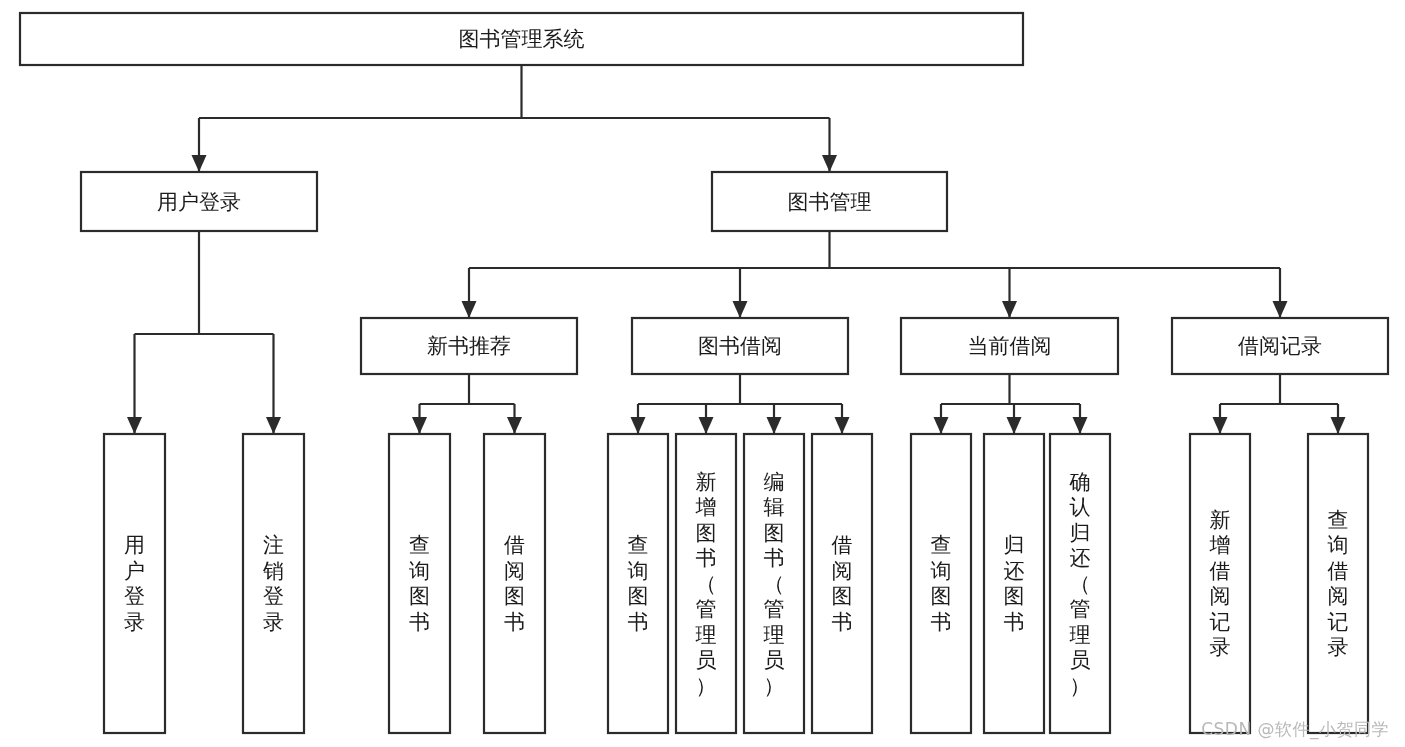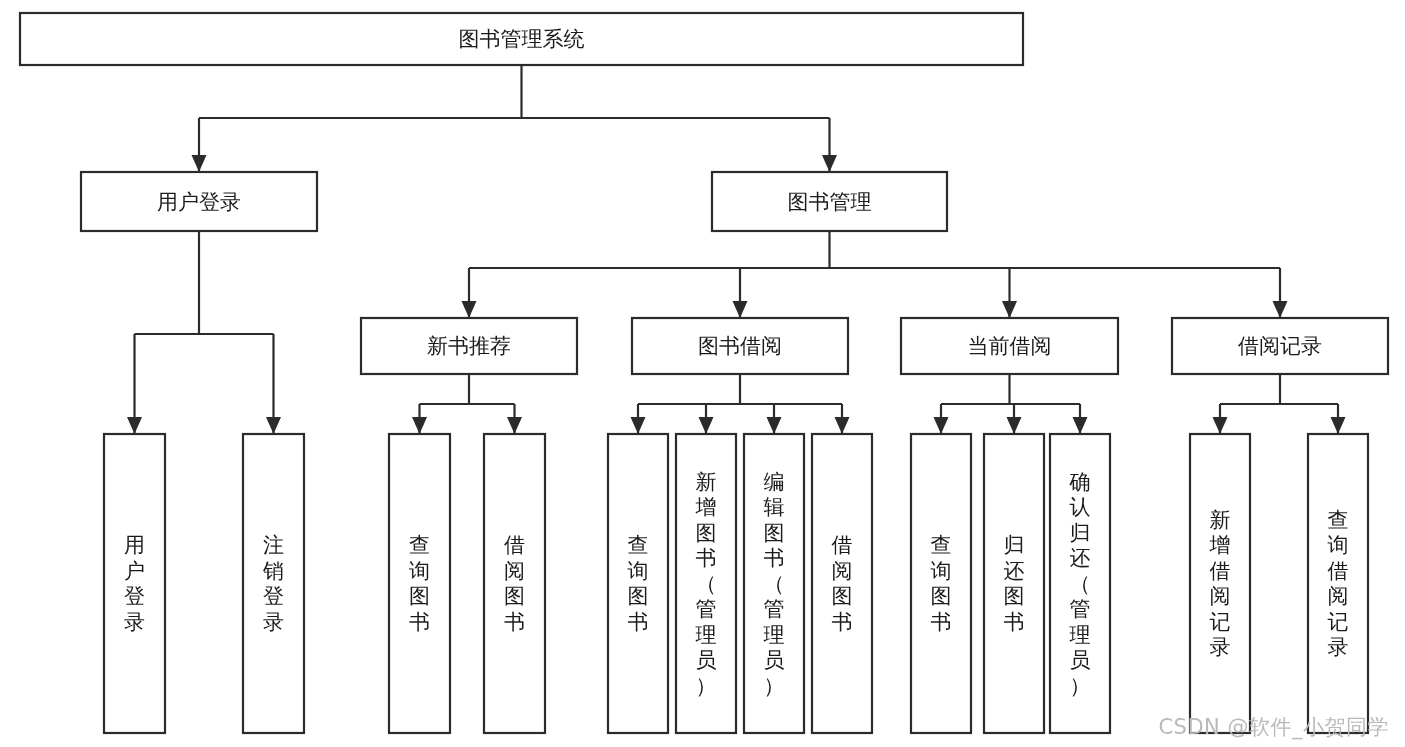--- a/index.html
+++ b/index.html
@@ -52,21 +52,21 @@
   }
   .arrow-head {
     fill: #2b2b2b;
     stroke: none;
   }
   .watermark {
     position: absolute;
     right: 8px;
     bottom: 6px;
     font-family: "DejaVu Sans", "Liberation Sans", sans-serif;
-    font-size: 21px;
+    font-size: 17px;
     color: #b9b9b9;
     letter-spacing: 0.5px;
     white-space: nowrap;
     user-select: none;
   }
 </style>
 </head>
 <body>
 
 <div id="diagram-root">

